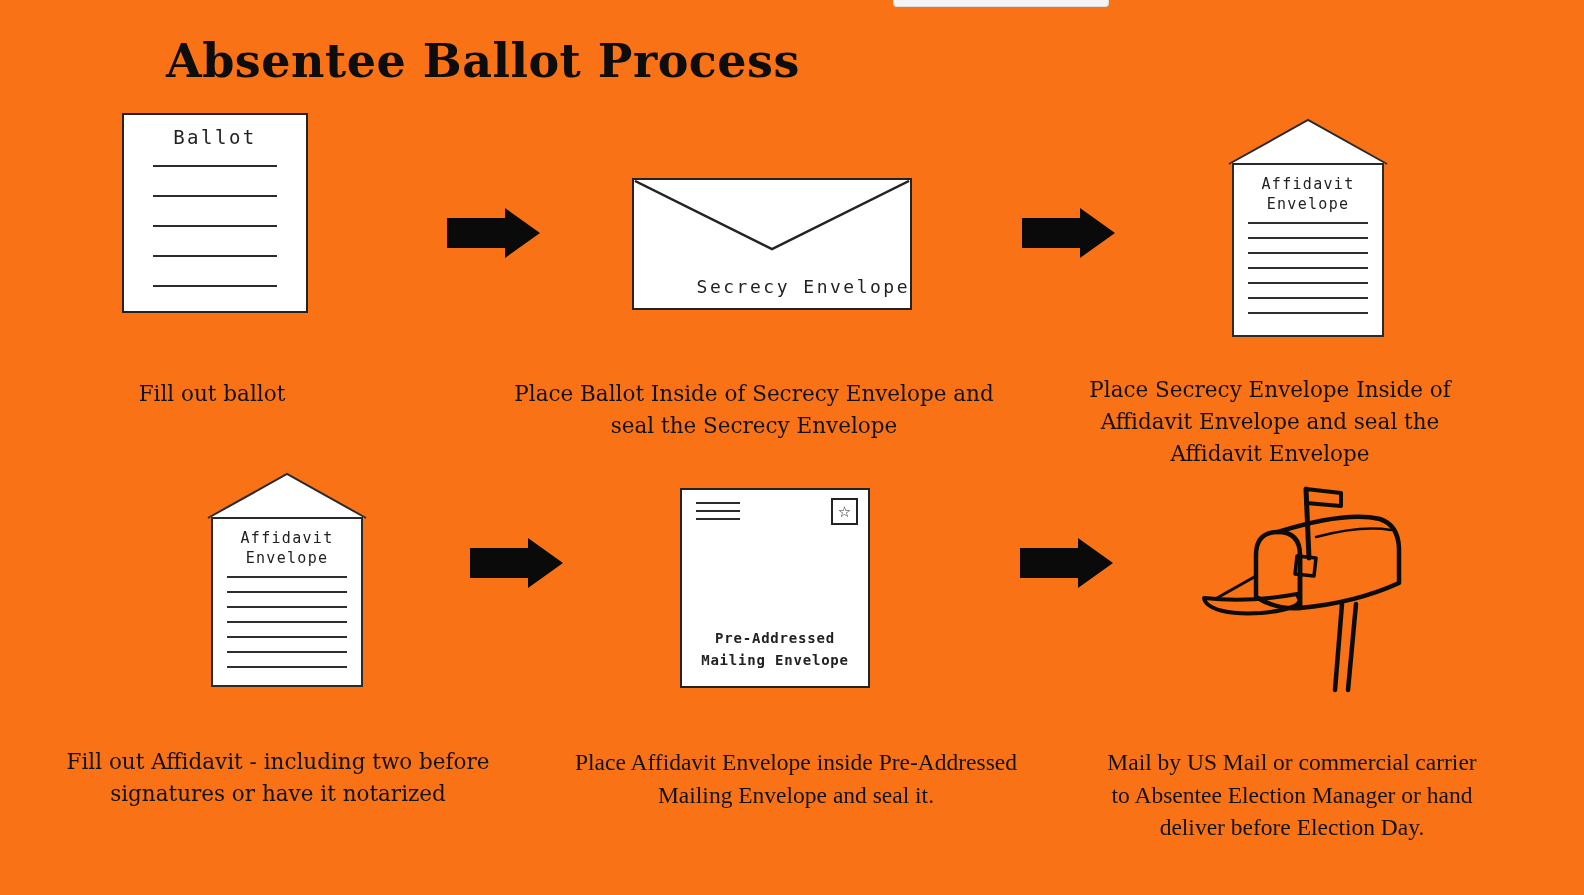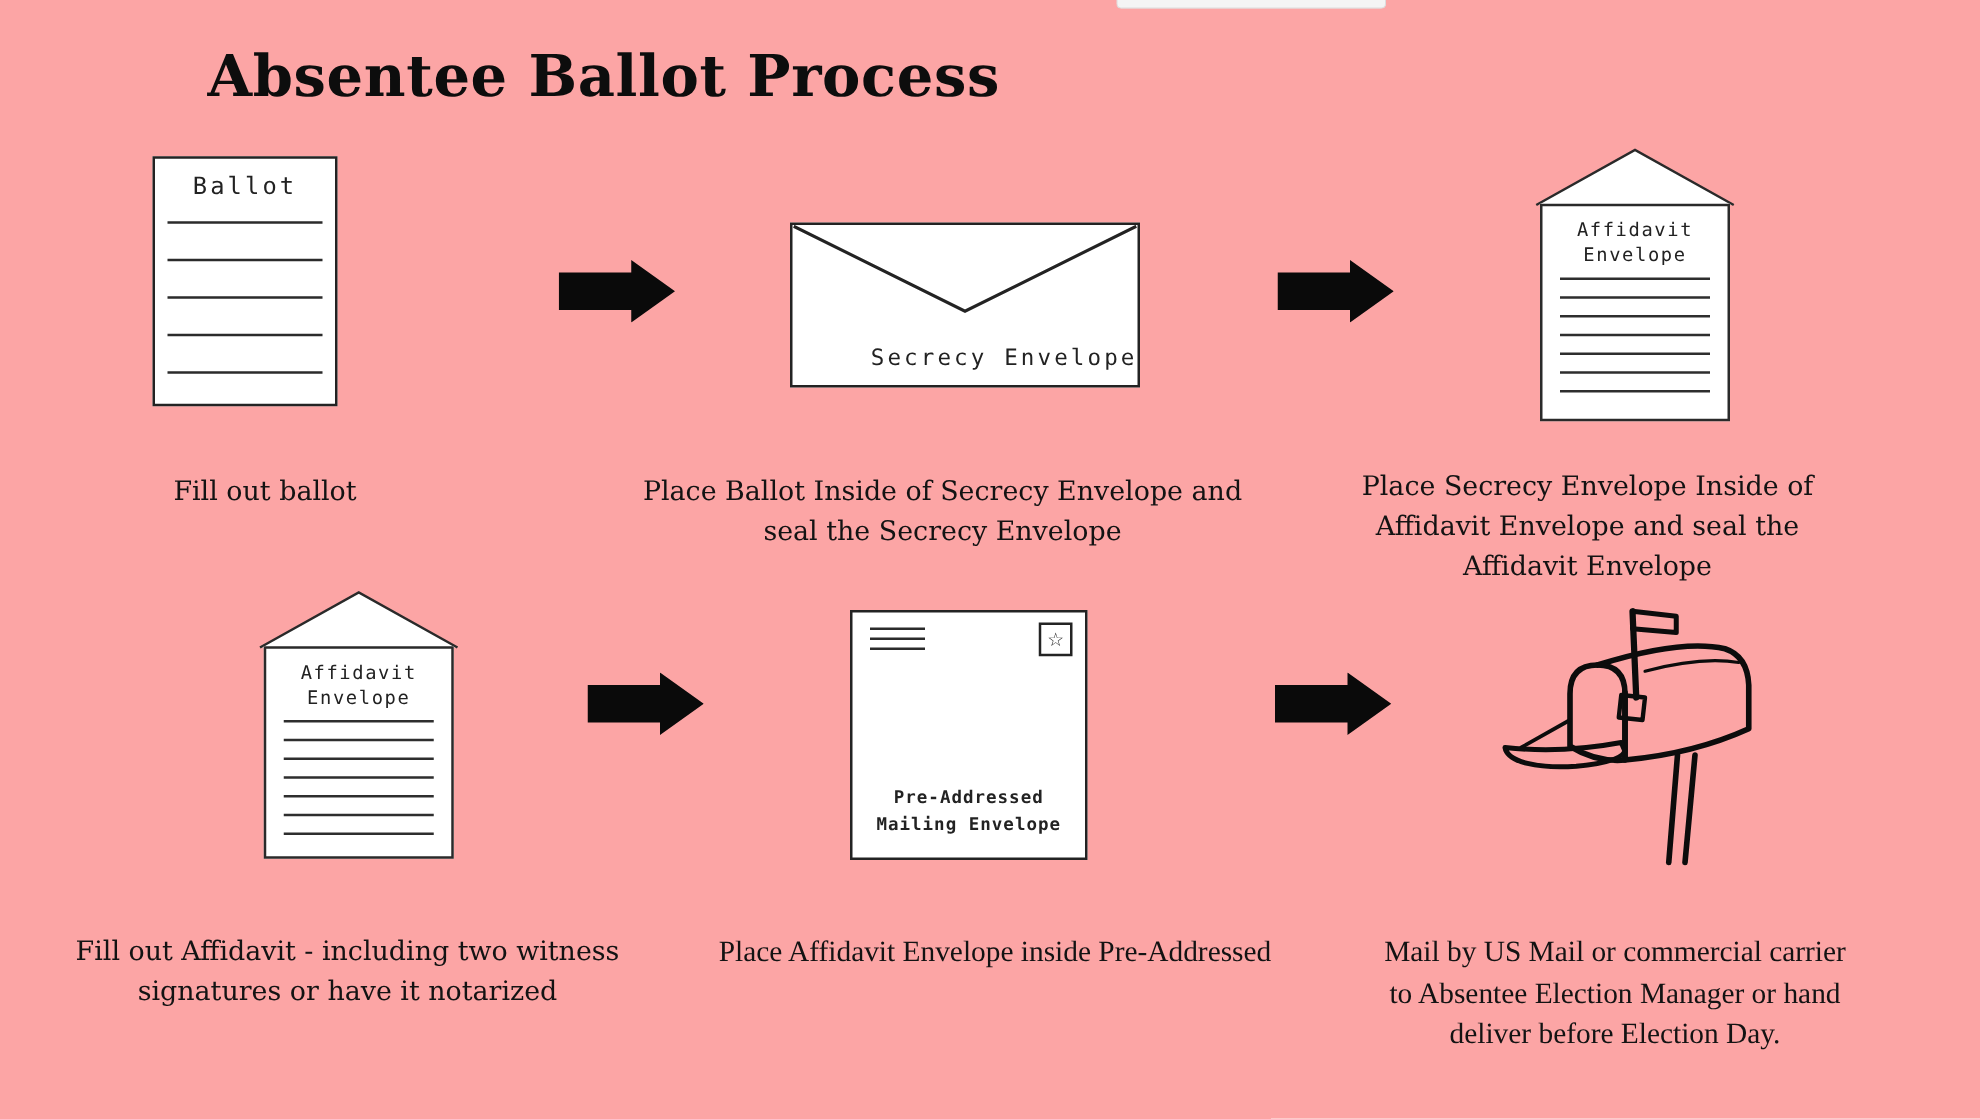--- a/index.html
+++ b/index.html
@@ -1,32 +1,32 @@
 <!DOCTYPE html>
 <html><head>
 <meta charset="utf-8">
 <style>
   html,body{margin:0;padding:0;background:#ffffff;}
-  .stage{position:relative;width:1584px;height:895px;background:#fca5a5;overflow:hidden;
+  .stage{position:relative;width:1584px;height:895px;background:#f97316;overflow:hidden;
          font-family:"DejaVu Serif",serif;color:#1a1a1a;}
   .abs{position:absolute;}
   .mono{font-family:"DejaVu Sans Mono",monospace;color:#222;}
 
   
   .title{left:166px;top:34px;font-size:46px;font-weight:700;letter-spacing:0.5px;color:#0d0d0d;}
 
   
   .topbar{left:893px;top:0;width:214px;height:6px;background:#f4f4f4;
           border:1px solid #dddddd;border-top:none;border-radius:0 0 4px 4px;}
 
   
   .box{border:2px solid #232323;background:#ffffff;box-sizing:border-box;}
 
   
-  .ballot{left:122px;top:125px;width:148px;height:200px;}
+  .ballot{left:122px;top:113px;width:186px;height:200px;}
   .ballot-label{left:0;right:0;top:11px;text-align:center;font-size:19px;letter-spacing:2.5px;}
   .ballot .rules{left:0;right:0;top:50px;}
   .ballot .rule{width:124px;height:2px;background:#2b2b2b;margin:0 auto 28px;}
 
   
   .secrecy{left:632px;top:178px;width:280px;height:132px;}
   .flap{left:0;top:0;width:100%;height:100%;}
   .secrecy-label{left:0;right:0;top:96px;text-align:right;font-size:18px;letter-spacing:2.5px;}
 
   
@@ -188,25 +188,26 @@
     <path d="M63 121 L63 79 Q63 56 85 56 Q107 56 107 79 L107 132 Q84 134 63 121 Z" stroke-width="4.5" fill="#ffffff"></path>
 
     <path d="M123 61 Q168 49 198 54" stroke-width="2.5"></path>
 
     <path d="M63 100 L24 122" stroke-width="3"></path>
 
     <path d="M11 122 C13 134 38 139 68 137 C90 135 104 131 107 125 L104 118 C72 124 39 125 11 122 Z" stroke-width="4" fill="#ffffff"></path>
   </svg>
 
   <div class="abs cap cap4">
-    <div>Fill out Affidavit - including two witness</div>
+    <div>Fill out Affidavit - including two before</div>
     <div>signatures or have it notarized</div>
   </div>
   <div class="abs cap cap-times cap5">
     <div>Place Affidavit Envelope inside Pre-Addressed</div>
+    <div>Mailing Envelope and seal it.</div>
   </div>
   <div class="abs cap cap-times cap6">
     <div>Mail by US Mail or commercial carrier</div>
     <div>to Absentee Election Manager or hand</div>
     <div>deliver before Election Day.</div>
   </div>
 
 </div>
 
 </body></html>

